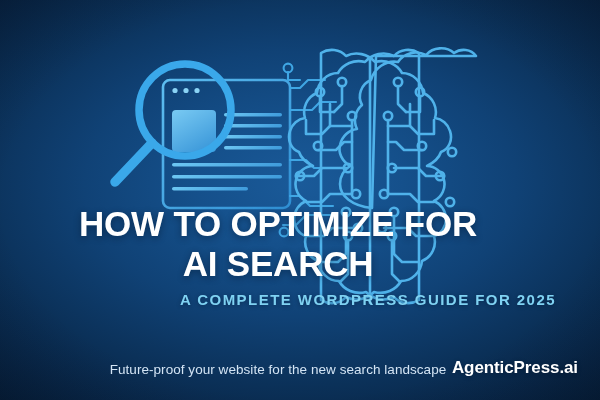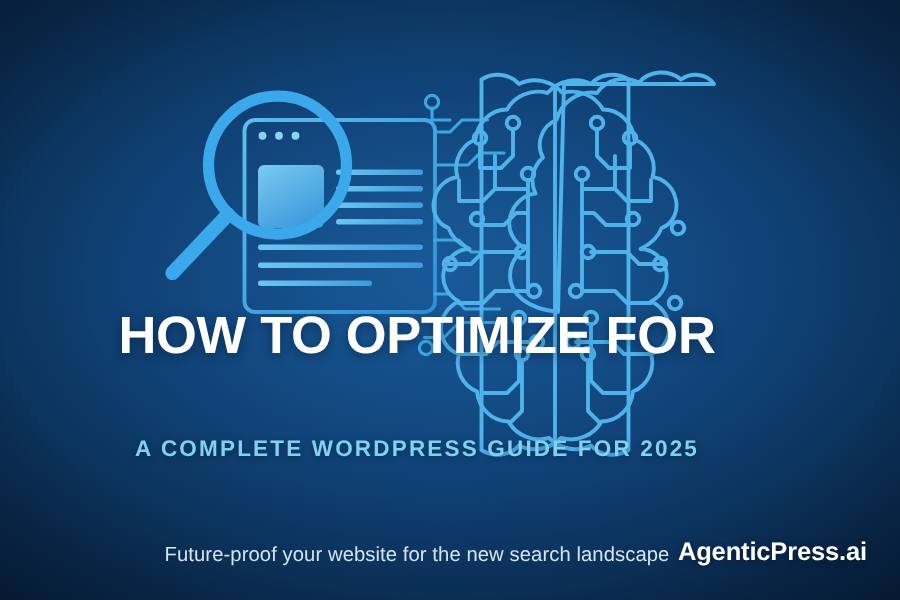--- a/index.html
+++ b/index.html
@@ -56,20 +56,21 @@
     text-shadow: 0 2px 7px rgba(3,18,38,0.45);
   }
   #headline .l2 { display: block; }
   #subtitle {
     top: 291px;
     color: #7fd2f2;
     font-size: 15px;
     font-weight: bold;
     letter-spacing: 1.45px;
     text-shadow: 0 1px 4px rgba(3,18,38,0.4);
+    text-align: right;
   }
   #tagline {
     top: 322px;
     color: #d3e4f4;
     font-size: 13.5px;
     font-weight: normal;
     letter-spacing: 0.05px;
     margin-top: 40px;
   }
   #brand {
@@ -259,20 +260,21 @@
       <circle cx="422" cy="146" r="4.2"></circle>
       <circle cx="452" cy="152" r="4.2"></circle>
       <circle cx="450" cy="202" r="4.2"></circle>
     </g>
   </svg>
 
   <div id="vignette"></div>
 
   <div class="txt-block" id="headline">
     <span>HOW TO OPTIMIZE FOR</span>
+    <span class="l2">AI SEARCH</span>
   </div>
 
   <div class="txt-block" id="subtitle">A COMPLETE WORDPRESS GUIDE FOR 2025</div>
 
   <div class="txt-block" id="tagline">Future-proof your website for the new search landscape</div>
 
   <div id="brand">AgenticPress.ai</div>
 
 </div>
 

